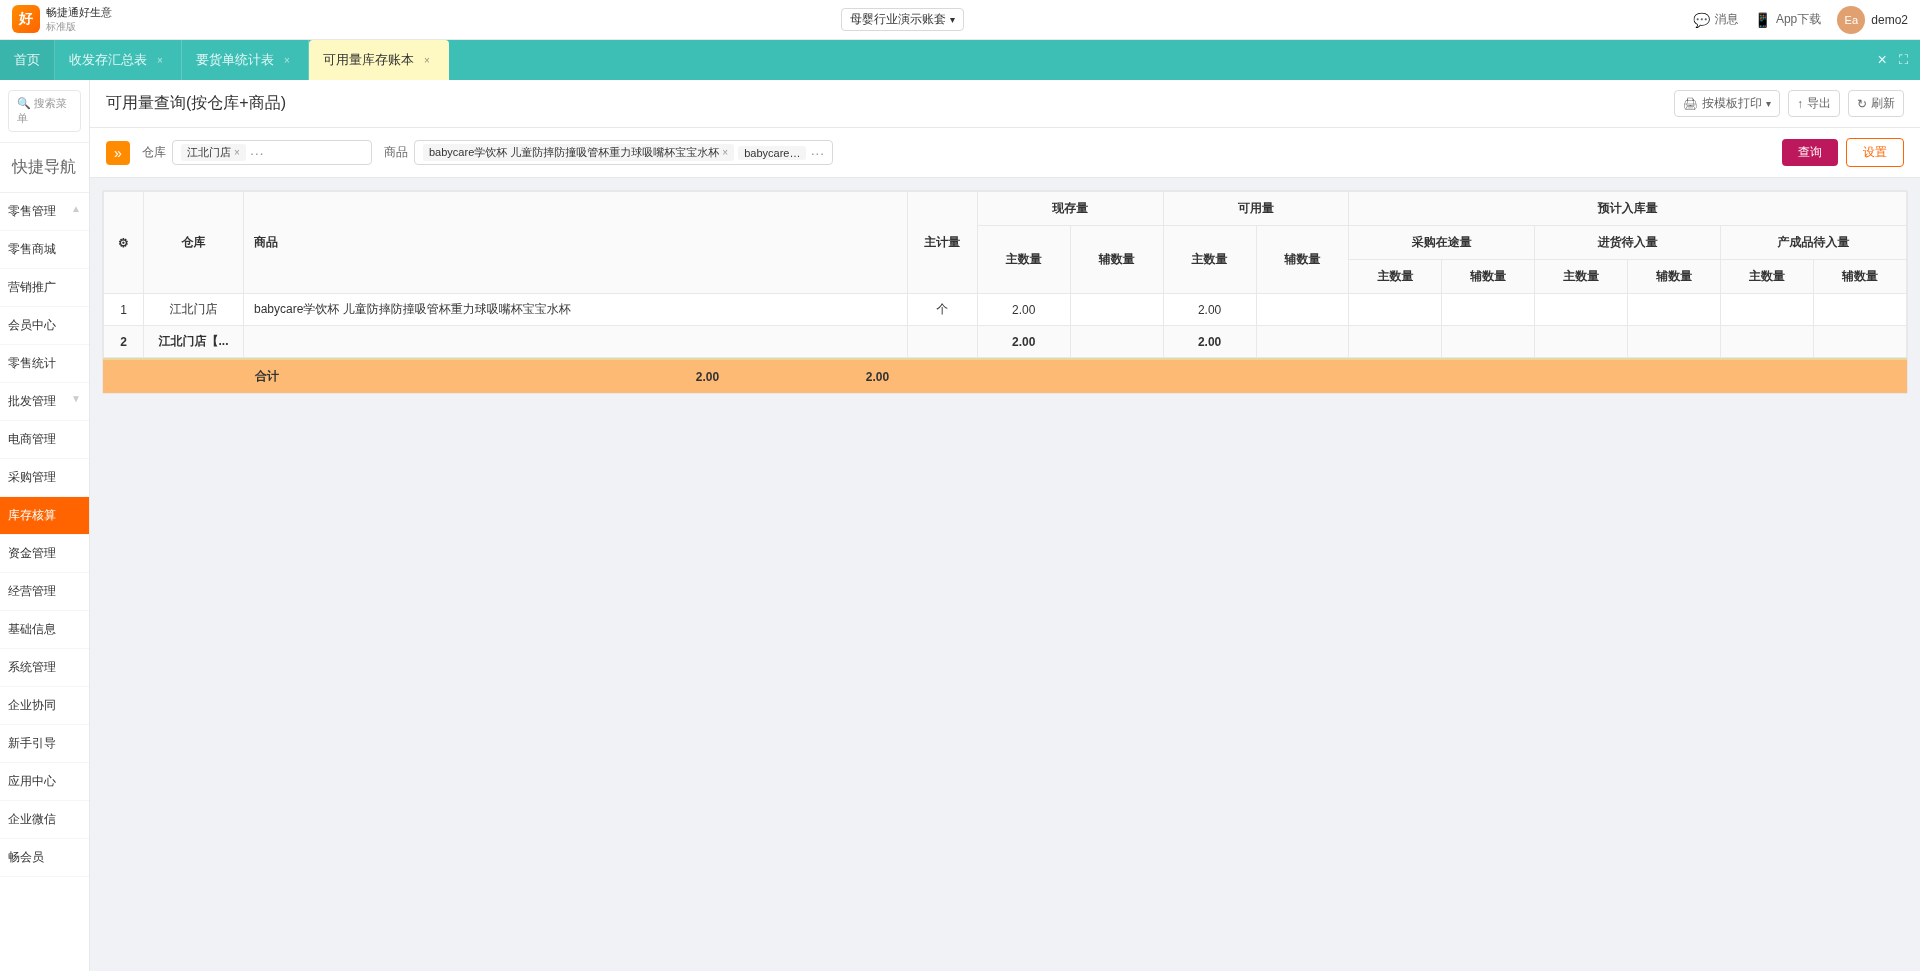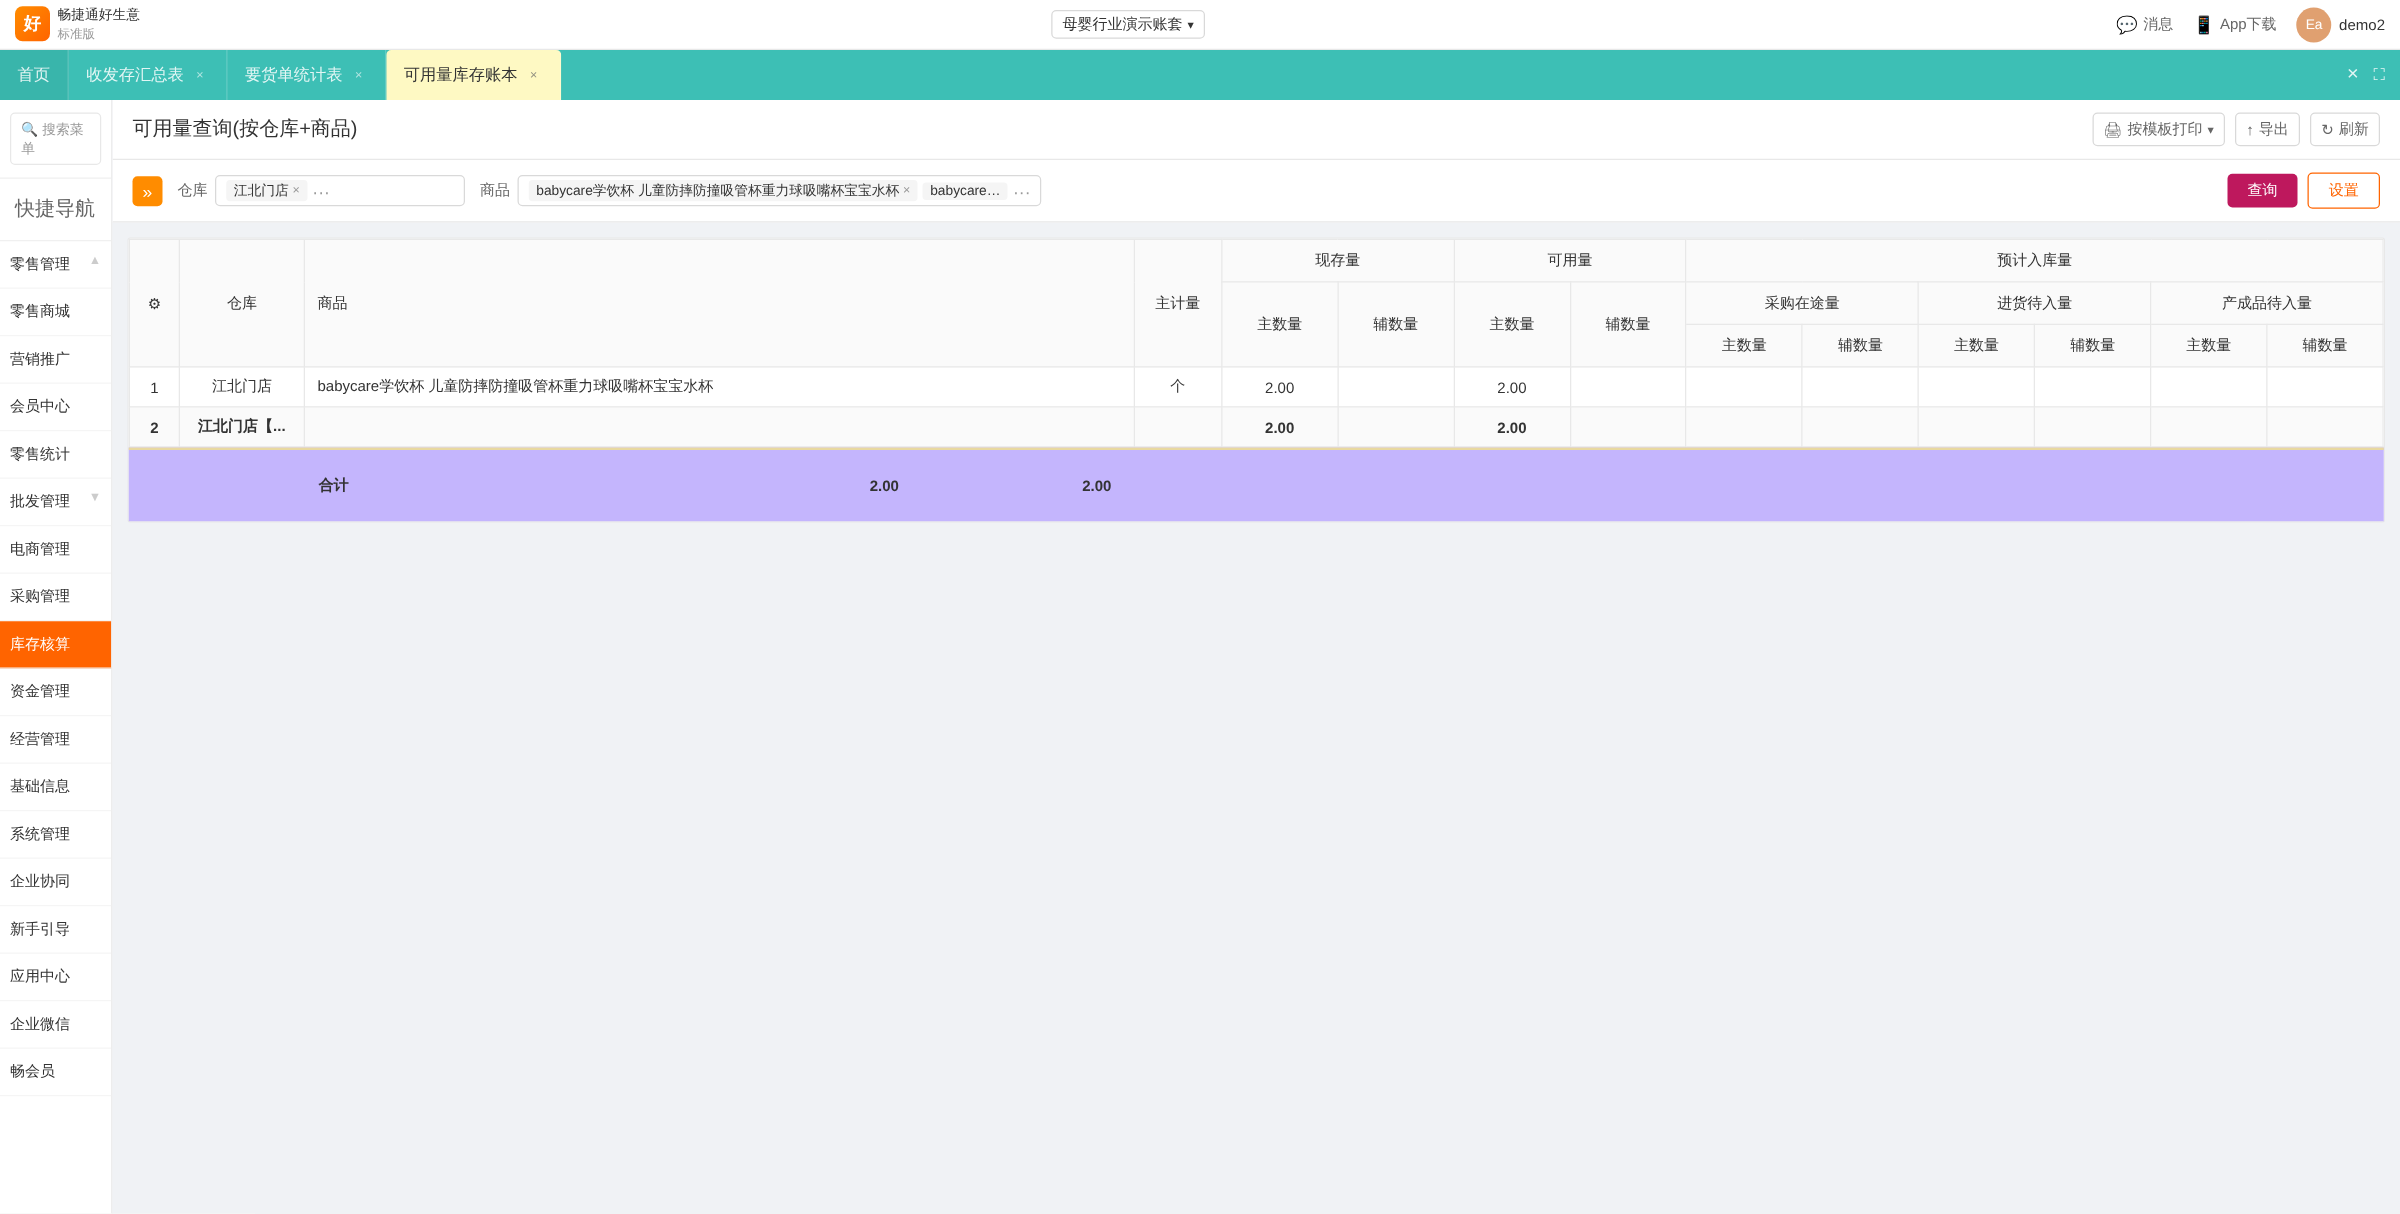--- a/index.html
+++ b/index.html
@@ -124,21 +124,21 @@
 
     
     .table-area { flex: 1; overflow: auto; padding: 12px; }
     .data-table { width: 100%; border-collapse: collapse; background: #fff; border: 1px solid #e8e8e8; }
     .data-table th {
       background: #fafafa;
       border: 1px solid #e8e8e8;
       padding: 8px 6px;
       font-size: 12px;
       color: #333;
-      font-weight: normal;
+      font-weight: bold;
       text-align: center;
       white-space: nowrap;
     }
     .data-table td {
       border: 1px solid #e8e8e8;
       padding: 7px 6px;
       font-size: 12px;
       color: #333;
       text-align: center;
     }
@@ -398,21 +398,21 @@
                 <td></td>
                 <td></td>
                 <td></td>
                 <td></td>
                 <td></td>
               </tr>
             </tbody>
           </table>
         </div>
 
-        <div style="background:#c4b5fd;border-top:2px solid #e8d8a0;padding:20px 0;display:flex;align-items:center;font-size:12px;font-weight:bold;color:#333;">
+        <div style="background:#fdba74;border-top:2px solid #e8d8a0;padding:8px 0;display:flex;align-items:center;font-size:12px;font-weight:bold;color:#333;">
           <div style="width:42px;"></div>
           <div style="width:100px;"></div>
           <div style="min-width:350px;padding-left:10px;">合计</div>
           <div style="width:70px;"></div>
           <div style="width:85px;text-align:center;">2.00</div>
           <div style="width:85px;text-align:center;"></div>
           <div style="width:85px;text-align:center;">2.00</div>
           <div style="width:85px;text-align:center;"></div>
         </div>
       </div>

